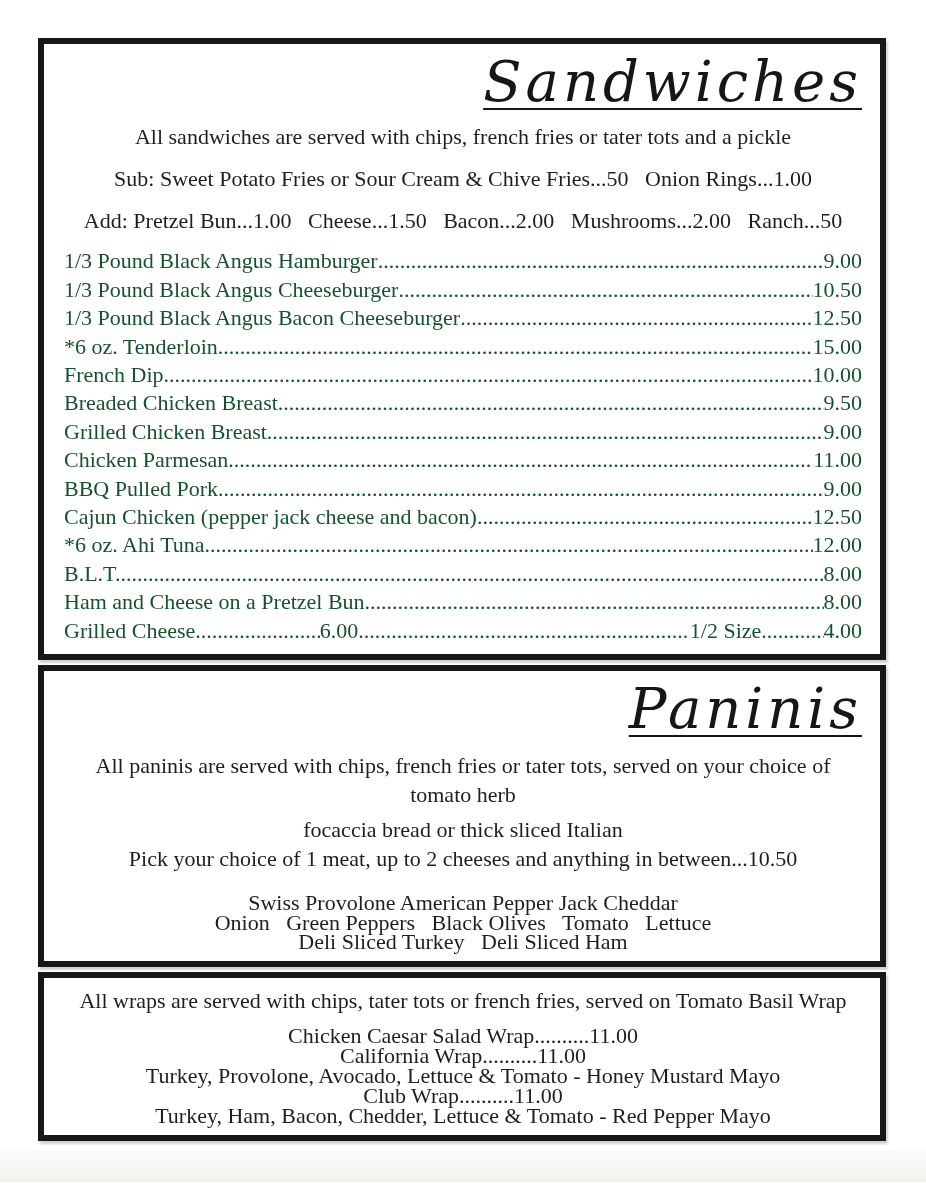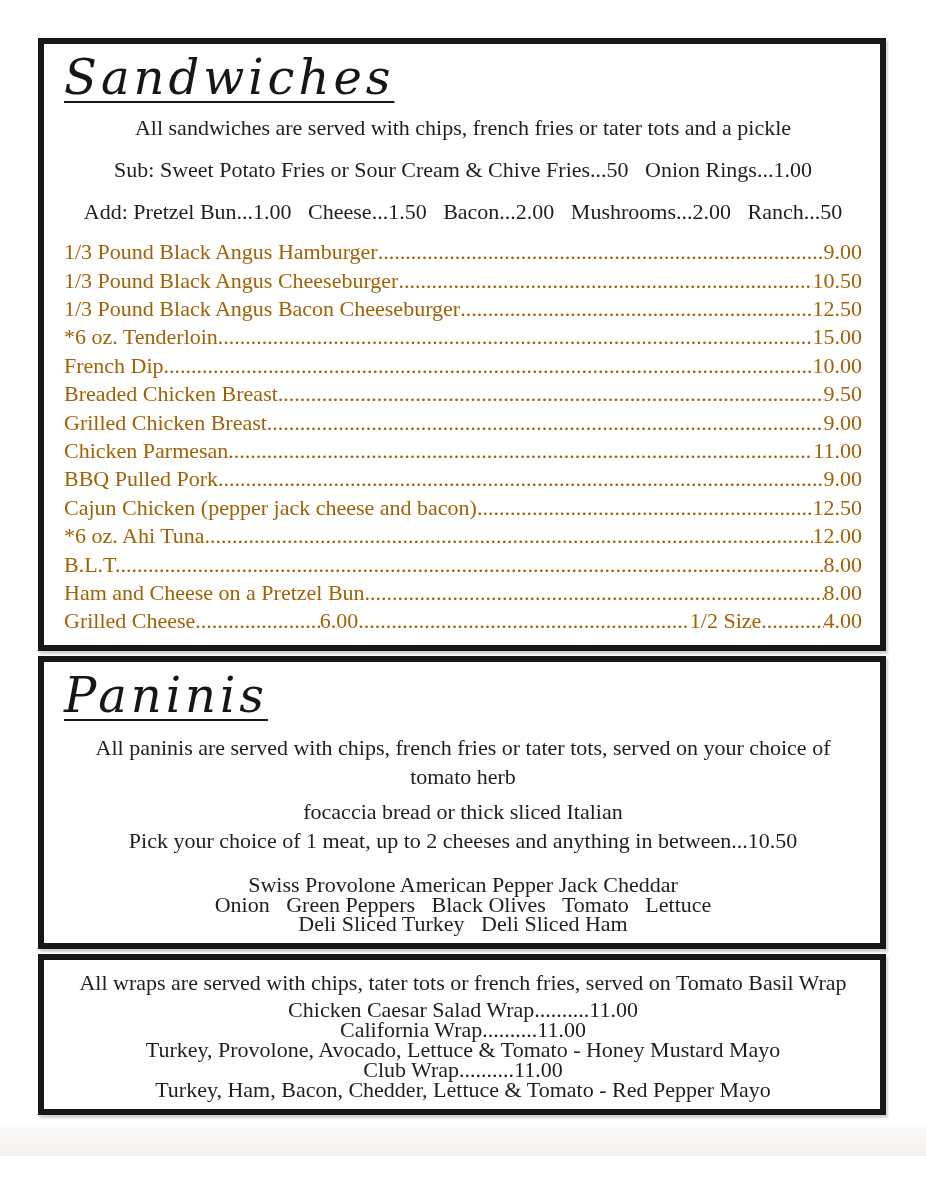--- a/index.html
+++ b/index.html
@@ -10,51 +10,51 @@
     display:flex; flex-direction:column;
   }
   .content { padding:38px 40px 0 38px; flex:0 0 auto; }
   .menu-box {
     border:6px solid #171717; background:#fff; margin-bottom:5px;
     padding:4px 18px 9px 20px;
     box-shadow:2px 3px 2px rgba(0,0,0,0.18);
   }
   .script-title {
     font-family:"DejaVu Serif", serif; font-style:italic; font-weight:400;
-    font-size:48px; line-height:1.15; letter-spacing:4px; text-align:left;
+    font-size:56px; line-height:1.15; letter-spacing:4px; text-align:right;
     color:#161616;
     text-decoration:underline; text-decoration-thickness:2px; text-underline-offset:7px;
     margin:2px 0 10px;
   }
   .small {
     font-size:22px; font-weight:400; text-align:center; color:#1e1e1e;
     white-space:pre-wrap;
   }
   .desc { margin-top:9px; }
   .note { margin-top:16px; }
   
   .items { margin-top:13px; }
-  .item { display:flex; align-items:baseline; font-size:22px; line-height:28.4px; color:#a16207; }
+  .item { display:flex; align-items:baseline; font-size:22px; line-height:28.4px; color:#14532d; }
   .item-name, .item-price { white-space:nowrap; }
   .leader { flex:1 1 auto; overflow:hidden; white-space:nowrap; min-width:8px; }
   .leader::after {
     content:"....................................................................................................................................................................................................";
   }
   .leader.gc1 { flex:12 1 0px; }
   .leader.gc2 { flex:32 1 0px; }
   .leader.gc3 { flex:6 1 0px; }
   
   .paninis-desc { line-height:29px; margin-top:6px; }
   .pick-line { line-height:29px; }
   .options { margin-top:20px; }
   .option { line-height:19.5px; }
   
   .wraps-desc { margin-top:8px; line-height:22px; }
   .wrap-item { }
-  .wrap-item.first { margin-top:6px; }
+  .wrap-item.first { margin-top:14px; }
   .wrap-line, .wrap-desc { line-height:20px; }
   .footer-strip {
     margin-top:4px; height:32px; width:926px;
     background:linear-gradient(#fcfbfa, #f3f1ee);
   }
 </style>
 </head>
 <body>
 
 <div class="page">

